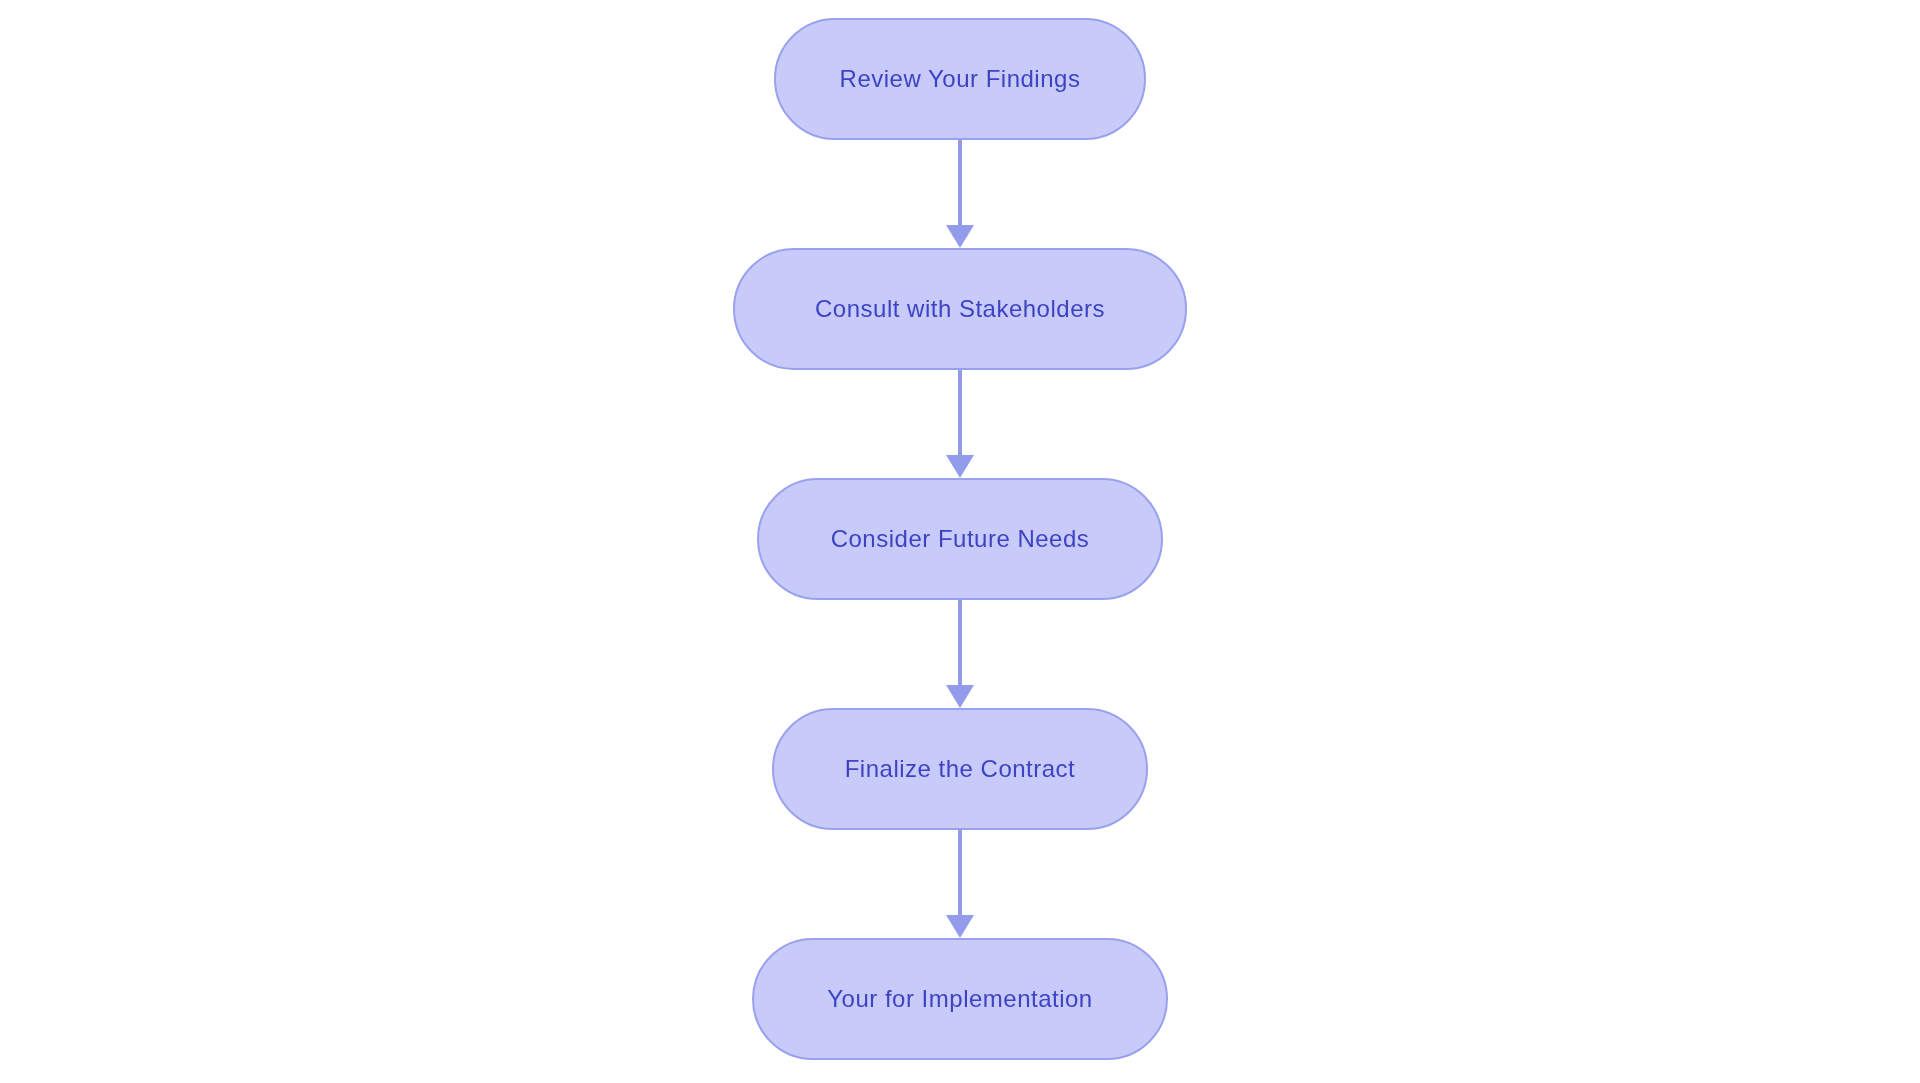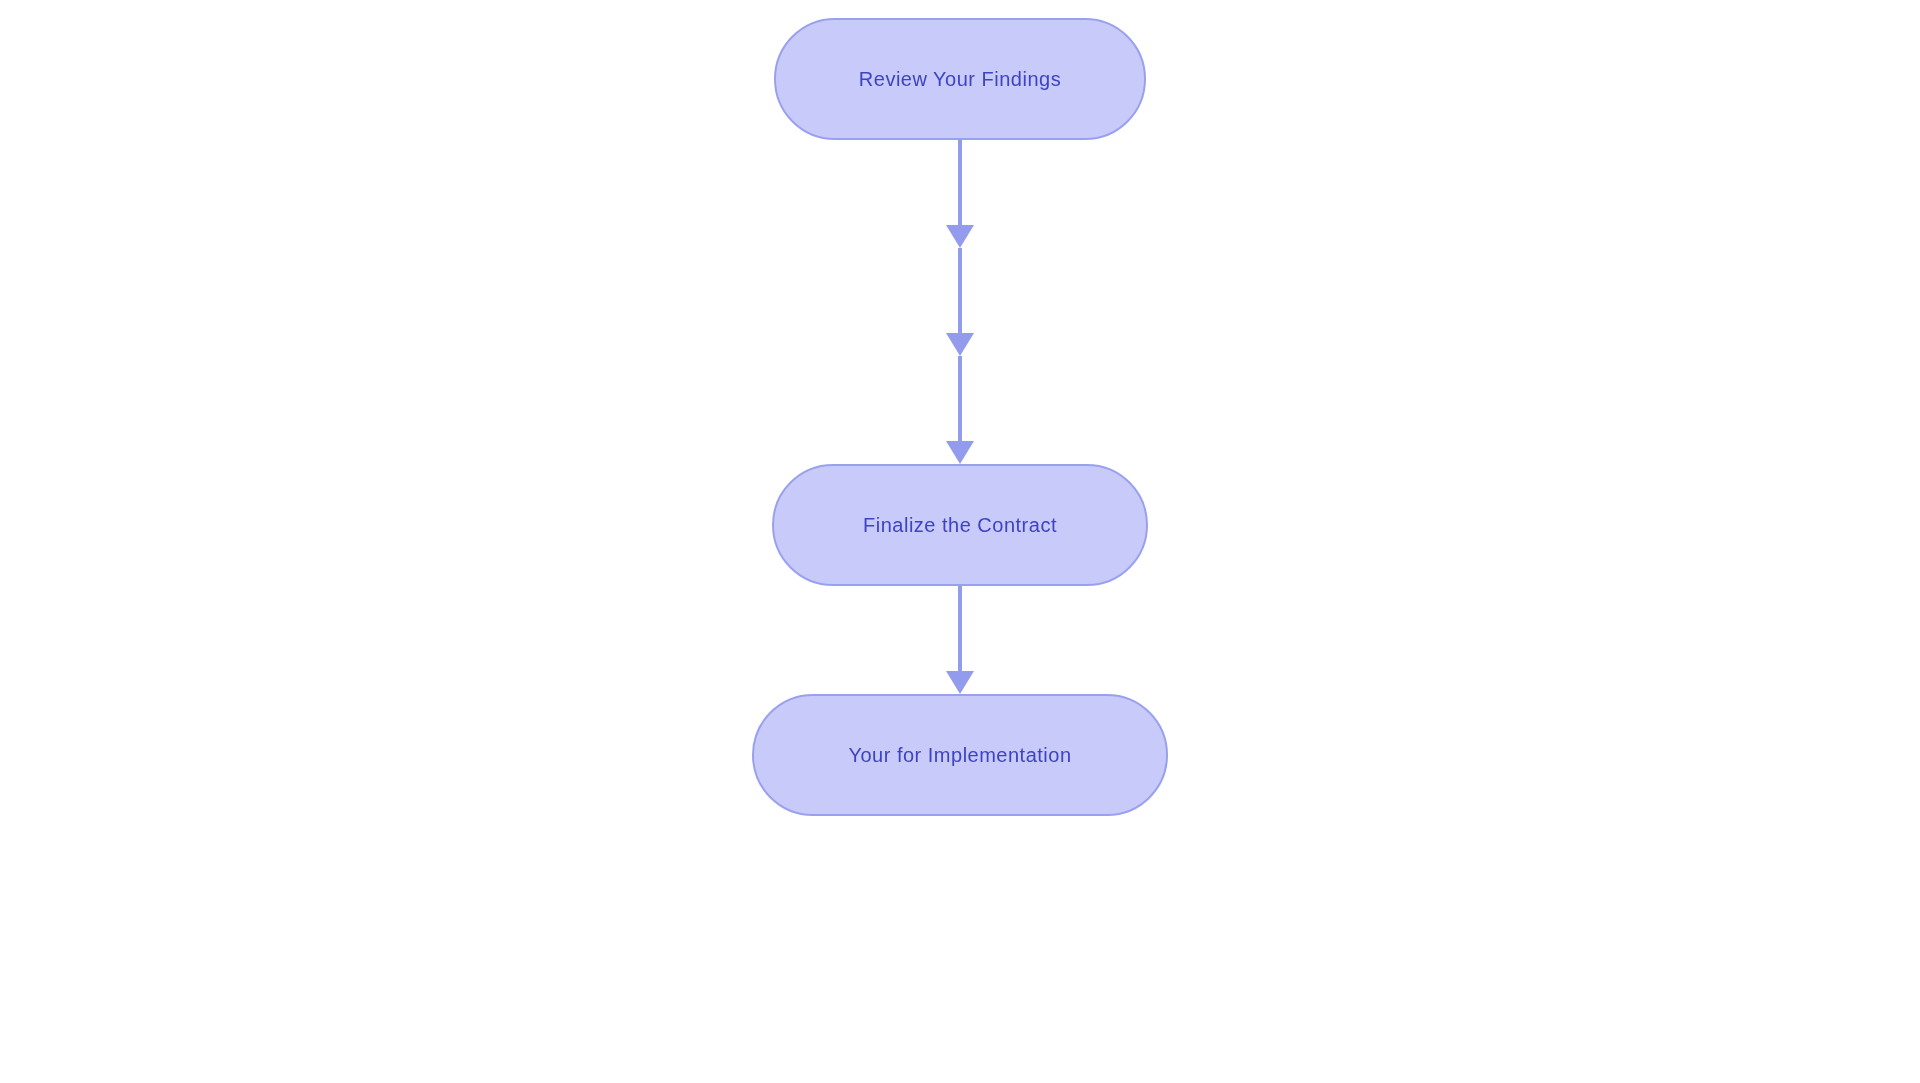--- a/index.html
+++ b/index.html
@@ -25,21 +25,21 @@
     background: var(--node-fill, #c8cbf9);
     border: 2px solid var(--node-border, #99a1ee);
     box-sizing: border-box;
     display: flex;
     align-items: center;
     justify-content: center;
     flex: 0 0 auto;
   }
   .node-label {
     color: var(--node-text, #3d43c3);
-    font-size: 20px;
+    font-size: 24px;
     letter-spacing: 0.5px;
     white-space: nowrap;
   }
   .w1 { width: 372px; }
   .w2 { width: 454px; }
   .w3 { width: 406px; }
   .w4 { width: 376px; text-align: right; }
   .w5 { width: 416px; }
   .arrow {
     height: 108px;
@@ -70,26 +70,32 @@
 
   <div class="node w1">
     <span class="node-label">Review Your Findings</span>
   </div>
 
   <div class="arrow">
     <div class="arrow-line"></div>
     <div class="arrow-head"></div>
   </div>
 
+  <div class="node w2">
+    <span class="node-label">Consult with Stakeholders</span>
+  </div>
 
   <div class="arrow">
     <div class="arrow-line"></div>
     <div class="arrow-head"></div>
   </div>
 
+  <div class="node w3">
+    <span class="node-label">Consider Future Needs</span>
+  </div>
 
   <div class="arrow">
     <div class="arrow-line"></div>
     <div class="arrow-head"></div>
   </div>
 
   <div class="node w4">
     <span class="node-label">Finalize the Contract</span>
   </div>
 

